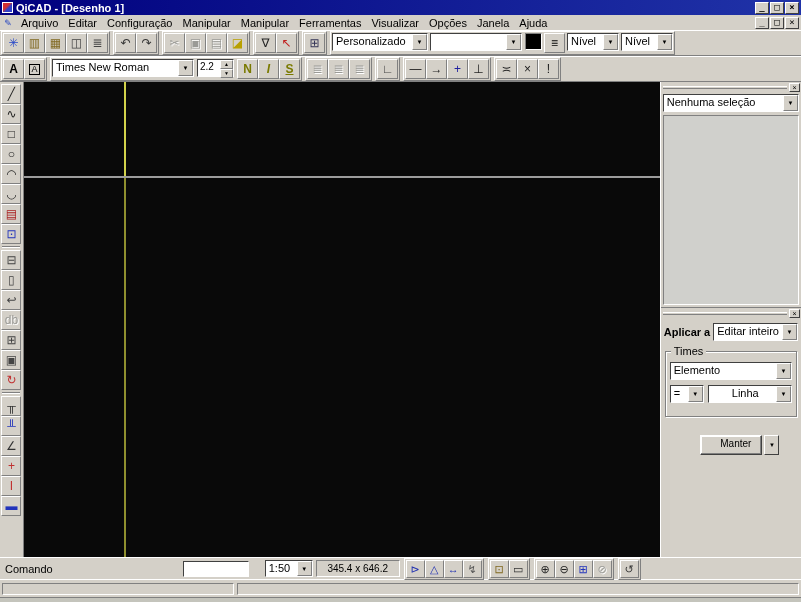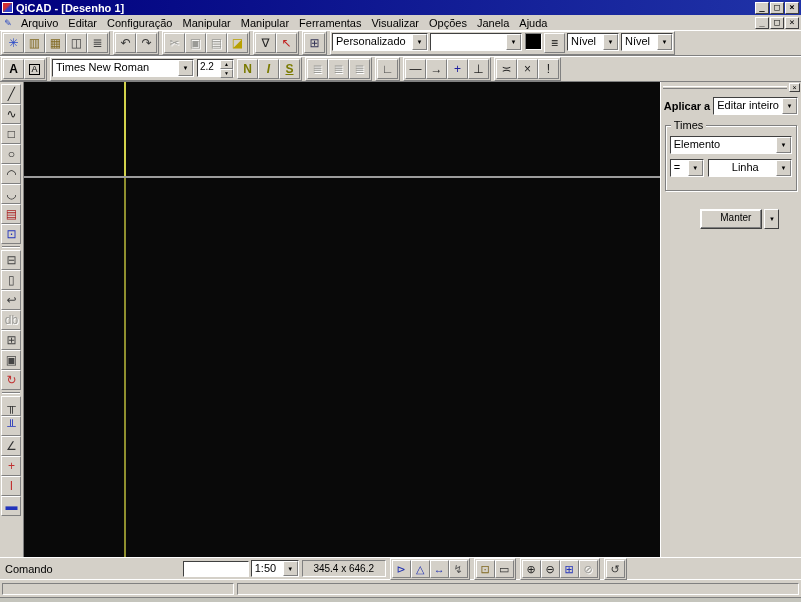--- a/index.html
+++ b/index.html
@@ -91,21 +91,21 @@
   .keep-row{display:flex;justify-content:center;margin-top:14px;padding-left:18px;}
   .keep-row .button{width:62px;}
   .dd-btn{width:15px;height:20px;background:#d4d0c8;border:1px solid;
     border-color:#ffffff #404040 #404040 #ffffff;font-size:6px;display:flex;align-items:center;justify-content:center;margin-left:2px;}
 
   
   .command-bar{height:22px;display:flex;align-items:center;border-top:1px solid #ffffff;padding:0 3px;}
   .command-bar .lbl{margin-left:2px;}
   .cmd-input{width:66px;height:16px;margin-left:130px;border:1px solid;
     border-color:#404040 #ffffff #ffffff #404040;background:#fff;font:11px "Liberation Sans",sans-serif;padding:1px 3px;}
-  .scale-combo{width:48px;margin-left:2px;height:17px;}
+  .scale-combo{width:48px;margin-left:16px;height:17px;}
   .coords{width:84px;height:17px;margin-left:3px;display:flex;align-items:center;justify-content:center;
     border:1px solid;border-color:#808080 #ffffff #ffffff #808080;font-size:10px;white-space:nowrap;}
   .command-bar .tgroup{margin-left:4px;height:22px;}
   .command-bar .tbtn{width:19px;height:18px;font-size:11px;}
 
   
   .statusbar{height:18px;display:flex;align-items:center;gap:3px;padding:2px 2px;
     border-top:1px solid #ffffff;}
   .sb-panel{height:12px;border:1px solid;border-color:#808080 #ffffff #ffffff #808080;background:#d4d0c8;}
   .sb-left{width:232px;}
@@ -272,20 +272,31 @@
     </div>
 
     <div class="canvas">
       <div class="cross-h"></div>
       <div class="cross-v-top"></div>
       <div class="cross-v-bottom"></div>
     </div>
 
     <div class="right-panel">
 
+      <div class="rp-top">
+        <div class="rp-strip">
+          <span class="rp-grip"></span>
+          <span class="rp-close">×</span>
+        </div>
+        <span class="combo">
+          <span class="cfield">Nenhuma seleção</span>
+          <span class="cbtn">▼</span>
+        </span>
+        <div class="rp-list"></div>
+      </div>
 
       <div class="rp-bottom">
         <div class="rp-strip">
           <span class="rp-grip"></span>
           <span class="rp-close">×</span>
         </div>
         <div class="apply-row">
           <span class="lbl">Aplicar a</span>
           <span class="combo">
             <span class="cfield">Editar inteiro</span>

